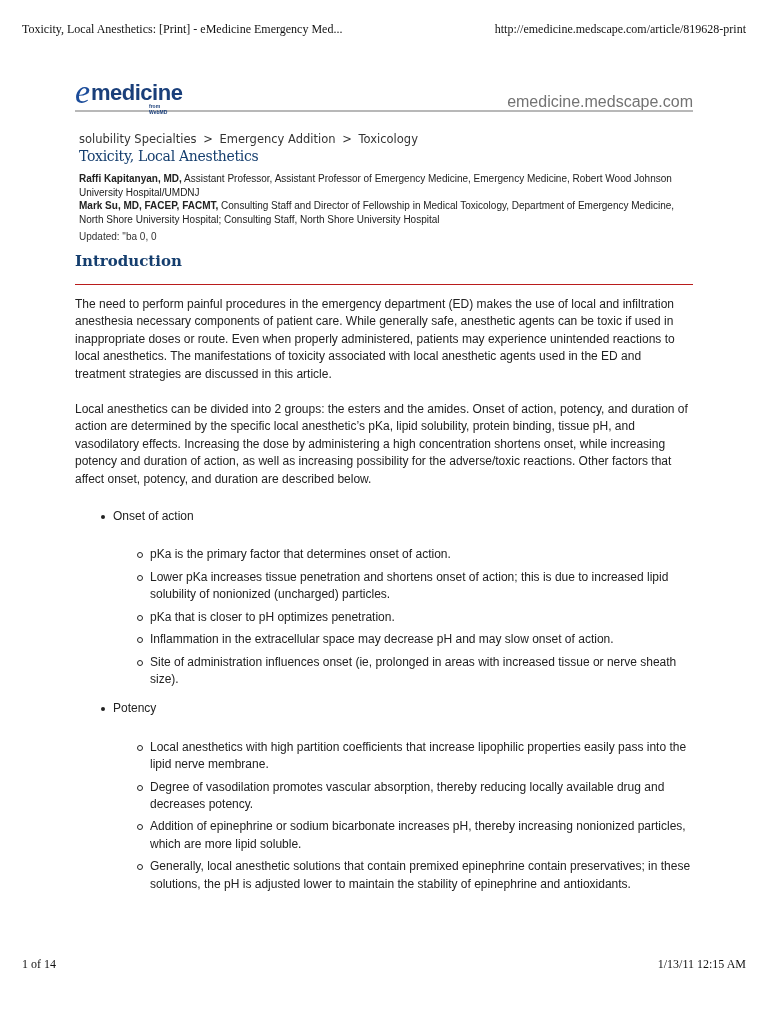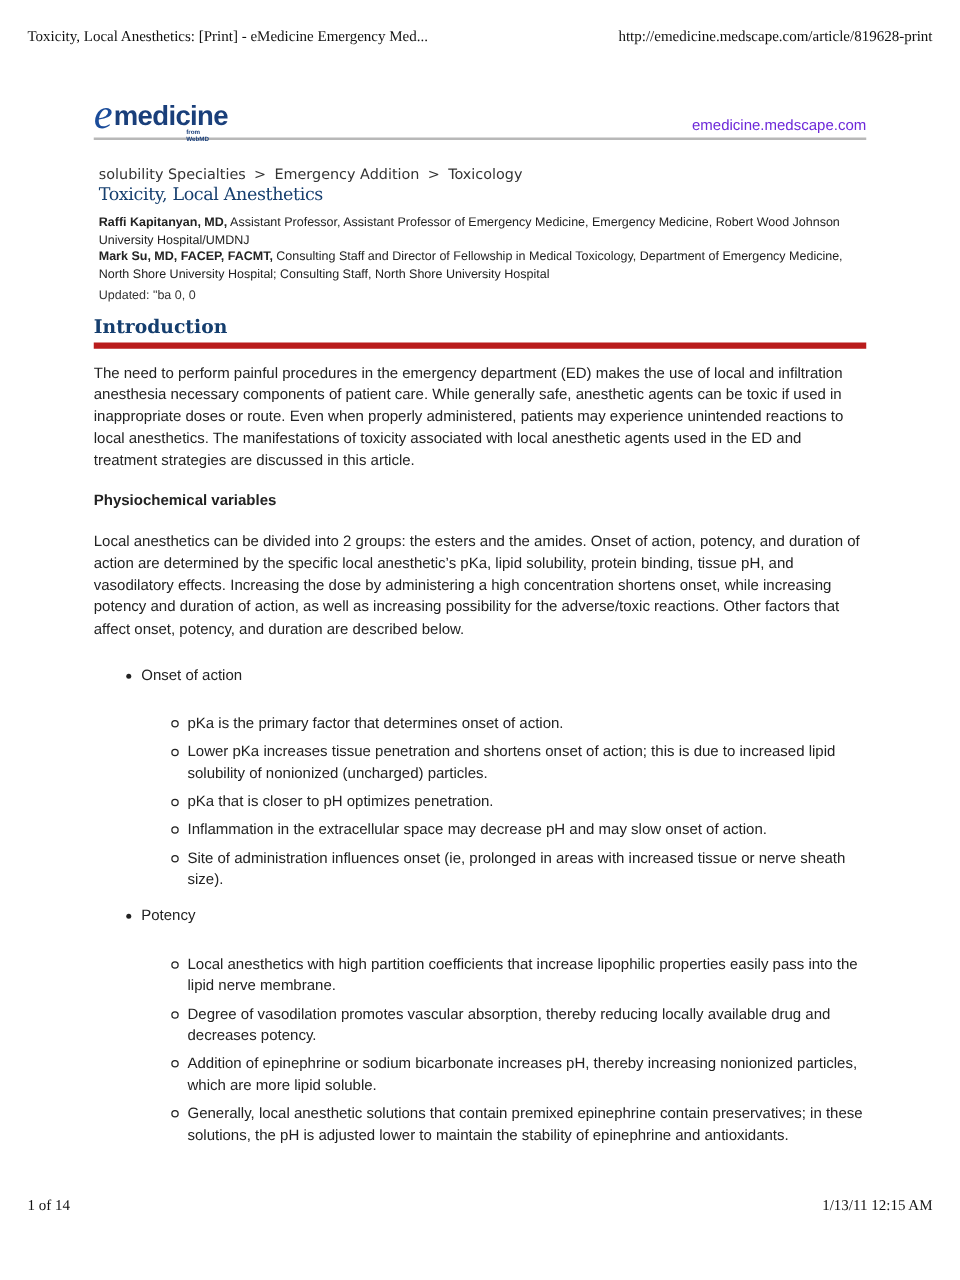--- a/index.html
+++ b/index.html
@@ -13,31 +13,31 @@
   .ph-left { position: absolute; left: 22px; white-space: nowrap; }
   .ph-right { position: absolute; right: 22px; white-space: nowrap; }
 
   .page { position: absolute; left: 75px; top: 78px; width: 618px; font-family: "Liberation Sans", sans-serif; }
 
   .brandbar { position: relative; height: 32px; border-bottom: 2px solid #b8b8b8; }
   .logo { position: absolute; left: 0; top: 0; height: 32px; }
   .logo-e { font-family: "Liberation Serif", serif; font-style: italic; font-size: 34px; color: #1b4c9a; position: absolute; left: 0; top: -6px; line-height: 40px; }
   .logo-word { font-family: "Liberation Sans", sans-serif; font-weight: bold; font-size: 22px; color: #1a3f7a; position: absolute; left: 16px; top: 2px; letter-spacing: -0.5px; }
   .logo-sub { font-family: "Liberation Sans", sans-serif; font-size: 5px; color: #1a3f7a; position: absolute; left: 74px; top: 25px; font-weight: bold; }
-  .site-link { position: absolute; right: 0; top: 15px; font-size: 12px; color: #6d28d9; text-decoration: none; }
+  .site-link { position: absolute; right: 0; top: 15px; font-size: 16px; color: #737373; text-decoration: none; }
 
   .breadcrumb { margin-top: 20px; margin-left: 4px; font-family: "DejaVu Sans", sans-serif; font-size: 11.5px; color: #333; }
   .breadcrumb span.sep { margin: 0 3px; }
   .title { margin: 2px 0 0 4px; font-family: "DejaVu Serif", serif; font-size: 14px; color: #153e6e; letter-spacing: -0.3px; }
 
   .authors { margin: 8px 0 0 4px; font-size: 10px; line-height: 13.5px; color: #222; }
   .authors b { font-weight: bold; }
   .updated { margin: 5px 0 0 4px; font-size: 10px; color: #333; }
 
-  .section-head { margin-top: 10px; font-family: "DejaVu Serif", serif; font-weight: bold; font-size: 15px; color: #153e6e; padding-bottom: 4px; border-bottom: 5px solid #b91c1c; }
+  .section-head { margin-top: 10px; font-family: "DejaVu Serif", serif; font-weight: bold; font-size: 15px; color: #153e6e; padding-bottom: 14px; border-bottom: 1px solid #b91c1c; }
 
   .para { margin: 11px 0 0 0; font-size: 12px; line-height: 17.4px; color: #222; }
   .subhead { margin: 16px 0 0 0; font-size: 12px; font-weight: bold; color: #222; }
 
   ul.l1 { list-style: none; margin: 20px 0 0 0; padding: 0; }
   ul.l1 > li { position: relative; padding-left: 38px; font-size: 12px; line-height: 17.4px; margin-bottom: 12px; }
   ul.l1 > li > .b1 { position: absolute; left: 26px; top: 7px; width: 4px; height: 4px; border-radius: 50%; background: #222; }
   ul.l2 { list-style: none; margin: 21px 0 0 0; padding: 0; }
   ul.l2 > li { position: relative; padding-left: 37px; margin-bottom: 5px; line-height: 17.4px; }
   ul.l2 > li > .b2 { position: absolute; left: 24px; top: 6px; width: 4px; height: 4px; border-radius: 50%; border: 1.4px solid #222; background: #fff; }
@@ -80,21 +80,20 @@
       <span>Consulting Staff and Director of Fellowship in Medical Toxicology, Department of Emergency Medicine, North Shore University Hospital; Consulting Staff, North Shore University Hospital</span>
     </div>
   </div>
 
   <div class="updated">Updated: "ba 0, 0</div>
 
   <div class="section-head">Introduction</div>
 
   <p class="para">The need to perform painful procedures in the emergency department (ED) makes the use of local and infiltration anesthesia necessary components of patient care. While generally safe, anesthetic agents can be toxic if used in inappropriate doses or route. Even when properly administered, patients may experience unintended reactions to local anesthetics. The manifestations of toxicity associated with local anesthetic agents used in the ED and treatment strategies are discussed in this article.</p>
 
-  <div class="subhead">Physiochemical variables</div>
 
   <p class="para" style="margin-top:18px;">Local anesthetics can be divided into 2 groups: the esters and the amides. Onset of action, potency, and duration of action are determined by the specific local anesthetic’s pKa, lipid solubility, protein binding, tissue pH, and vasodilatory effects. Increasing the dose by administering a high concentration shortens onset, while increasing potency and duration of action, as well as increasing possibility for the adverse/toxic reactions. Other factors that affect onset, potency, and duration are described below.</p>
 
   <ul class="l1">
     <li>
       <span class="b1"></span>
       <span>Onset of action</span>
       <ul class="l2">
         <li><span class="b2"></span><span>pKa is the primary factor that determines onset of action.</span></li>
         <li><span class="b2"></span><span>Lower pKa increases tissue penetration and shortens onset of action; this is due to increased lipid solubility of nonionized (uncharged) particles.</span></li>

